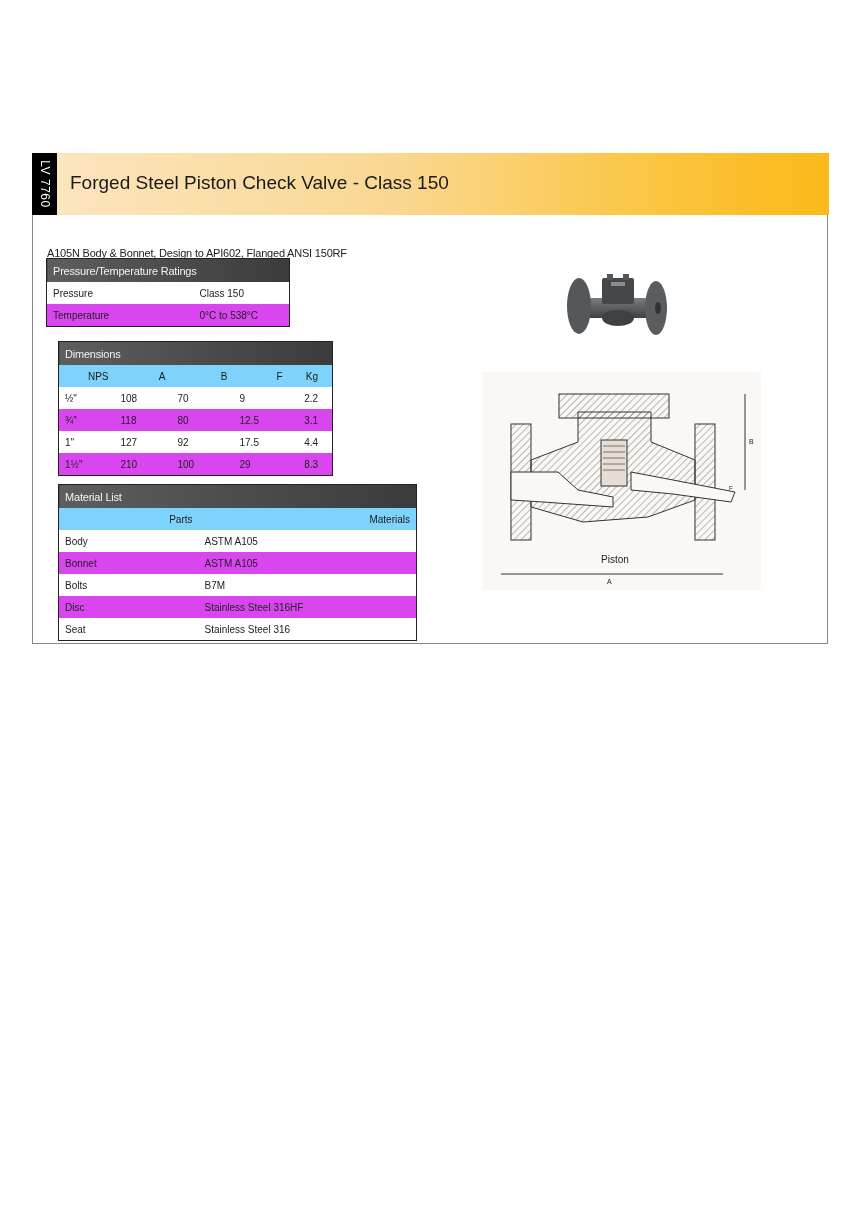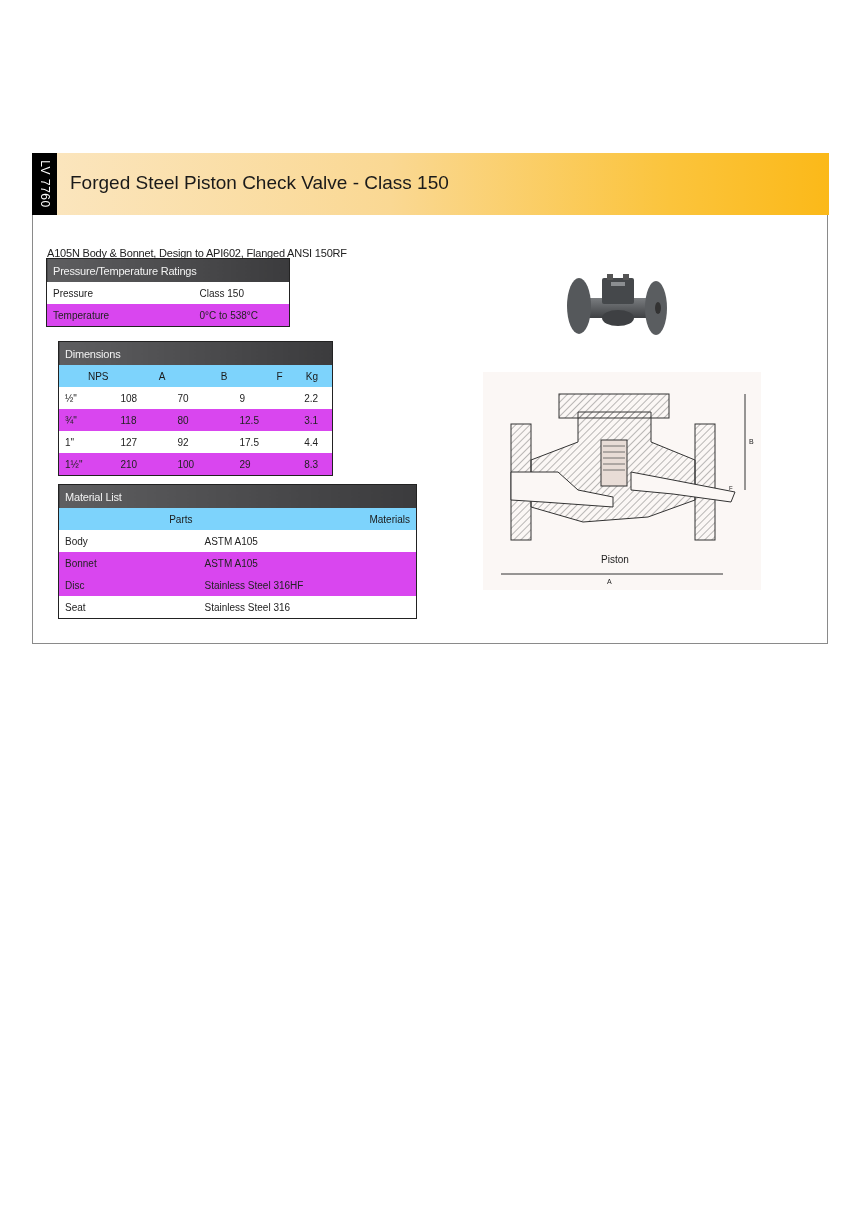--- a/index.html
+++ b/index.html
@@ -149,20 +149,24 @@
     <td>Parts</td>
     <td>Materials</td>
   </tr>
   <tr class="plain">
     <td>Body</td>
     <td>ASTM A105</td>
   </tr>
   <tr class="alt">
     <td>Bonnet</td>
     <td>ASTM A105</td>
+  </tr>
+  <tr class="plain">
+    <td>Bolts</td>
+    <td>B7M</td>
   </tr>
   <tr class="alt">
     <td>Disc</td>
     <td>Stainless Steel 316HF</td>
   </tr>
   <tr class="plain">
     <td>Seat</td>
     <td>Stainless Steel 316</td>
   </tr>
 </tbody>

